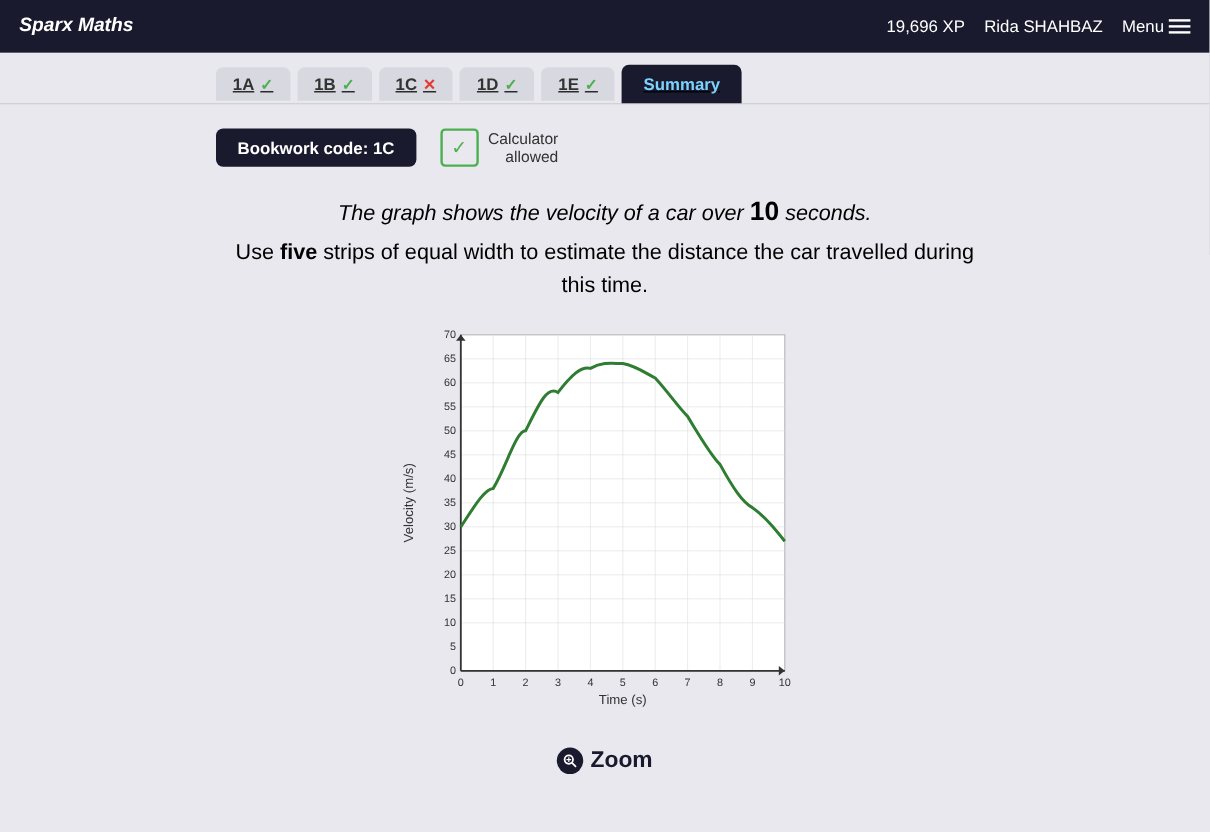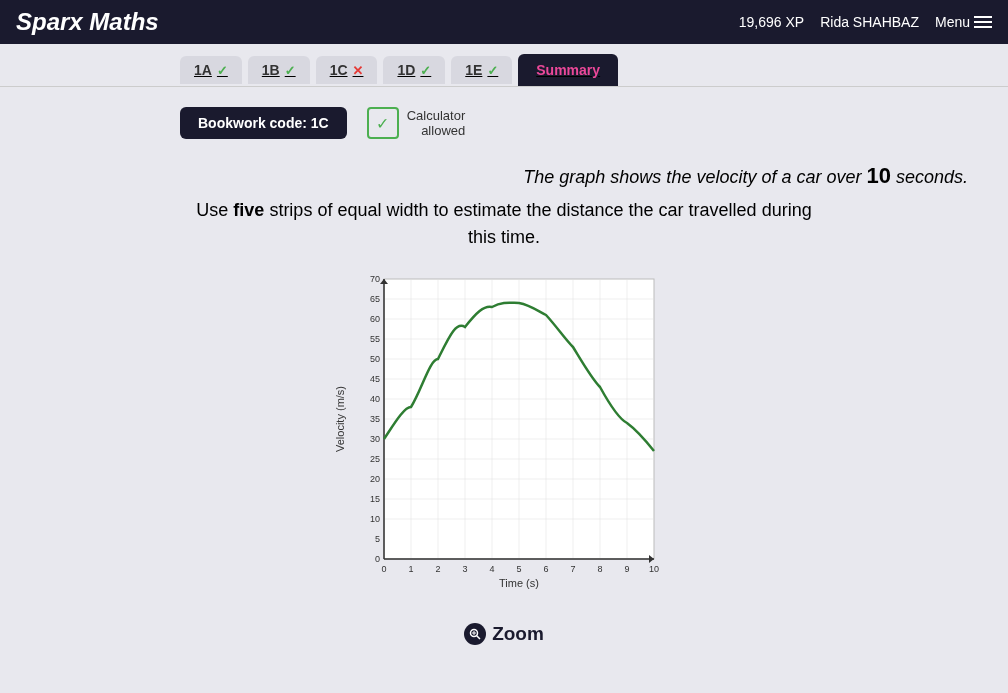--- a/index.html
+++ b/index.html
@@ -15,21 +15,21 @@
     .header {
       background: #1a1a2e;
       display: flex;
       align-items: center;
       justify-content: space-between;
       padding: 0 16px;
       height: 44px;
     }
     .header-logo {
       color: #fff;
-      font-size: 24px;
+      font-size: 16px;
       font-weight: bold;
       font-style: italic;
     }
     .header-right {
       display: flex;
       align-items: center;
       gap: 16px;
       color: #fff;
       font-size: 14px;
     }
@@ -67,21 +67,21 @@
       padding: 6px 14px;
       border-radius: 6px 6px 0 0;
       font-size: 14px;
       font-weight: 600;
       cursor: pointer;
       background: #d8d8e0;
       color: #333;
     }
     .tab.active-summary {
       background: #1a1a2e;
-      color: #ec4899;
+      color: #7dd3fc;
       padding: 8px 18px;
       align-items: center;
     }
     .tab-check {
       color: #4caf50;
       font-size: 13px;
     }
     .tab-x {
       color: #e53935;
       font-size: 13px;
@@ -132,21 +132,20 @@
 
     
     .question-text {
       text-align: center;
       margin-bottom: 18px;
     }
     .question-line1 {
       font-size: 18px;
       font-style: italic;
       margin-bottom: 8px;
-      text-align: right;
     }
     .question-line1 .bold-num {
       font-style: normal;
       font-size: 22px;
       font-weight: bold;
     }
     .question-line2 {
       font-size: 18px;
       line-height: 1.5;
     }

